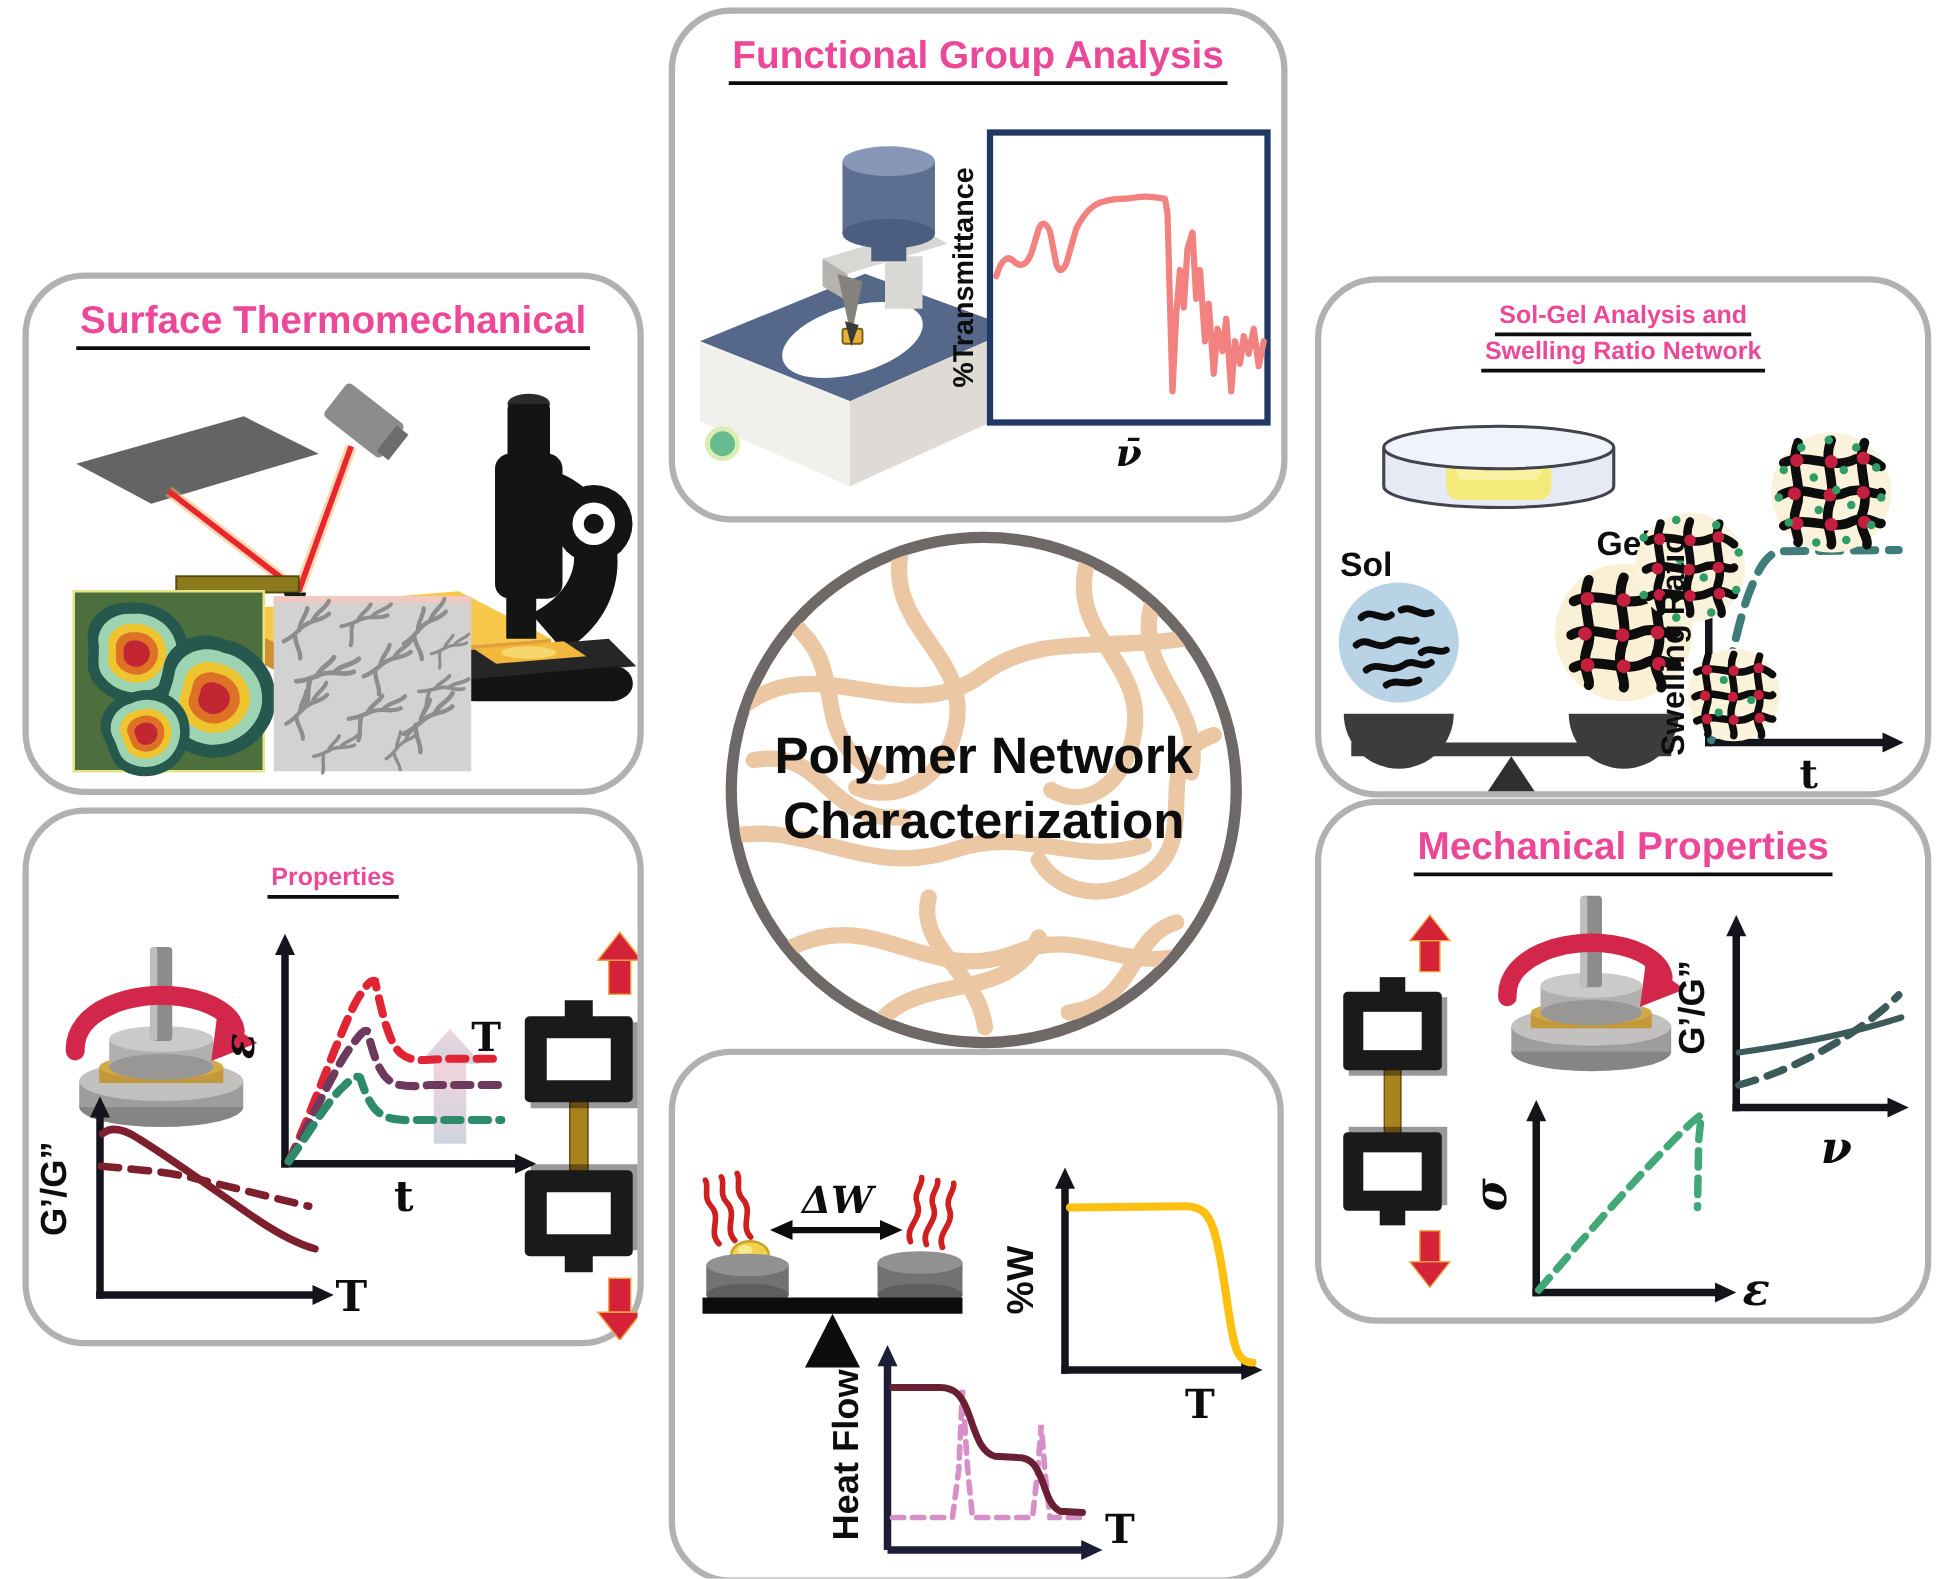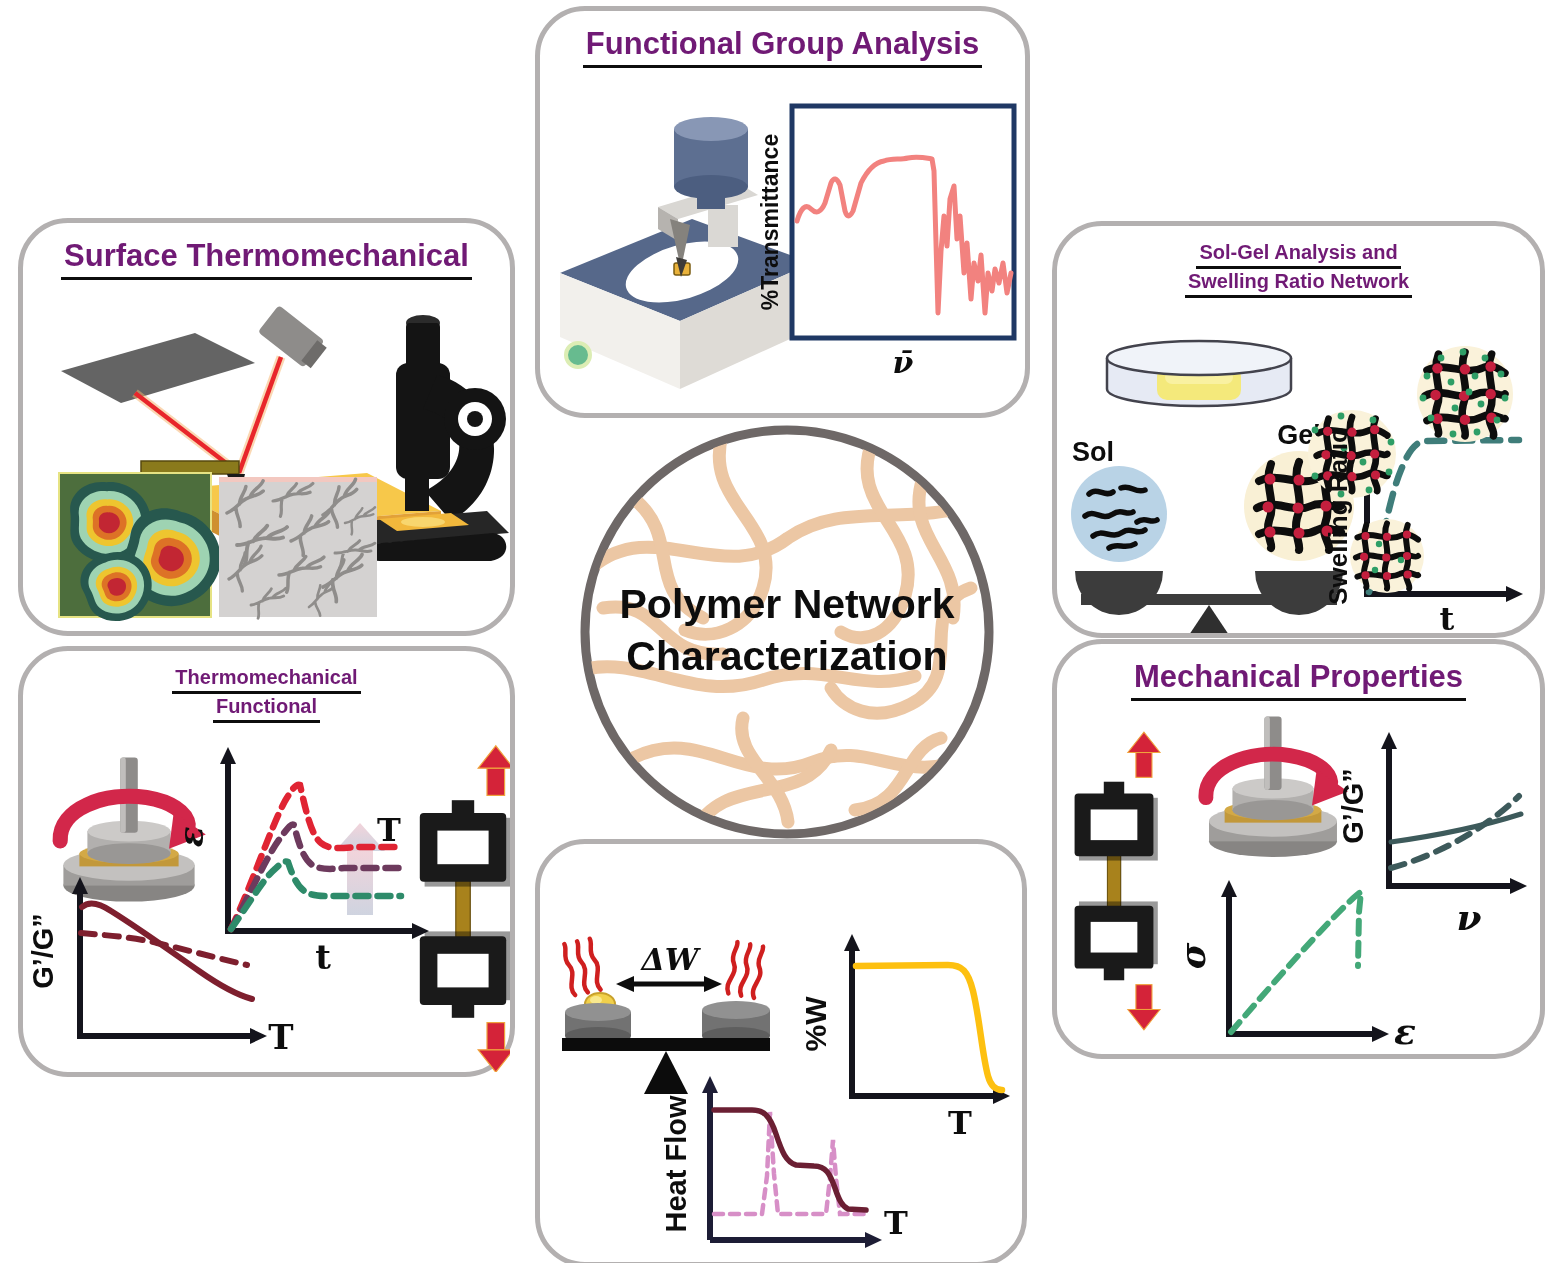--- a/index.html
+++ b/index.html
@@ -1,20 +1,20 @@
 <!DOCTYPE html>
 <html><head>
 <meta charset="utf-8">
 <style>
   html,body{margin:0;padding:0;background:#fff;}
   #canvas{position:relative;width:1550px;height:1263px;background:#fff;
           font-family:"Liberation Sans",sans-serif;overflow:hidden;}
   .panel{position:absolute;background:#fff;border:5px solid #b3b0b0;border-radius:50px;z-index:1;}
   .panel-title{position:absolute;top:14px;left:0;right:0;text-align:center;font-weight:bold;
-               color:#701a75;z-index:3;line-height:1.25;}
+               color:#ec4899;z-index:3;line-height:1.25;}
   .panel-title .tl{display:inline-block;border-bottom:3.5px solid #0d0d0d;padding:0 3px 1px;}
   .fs31{font-size:31px;} .fs30{font-size:20px;}
   svg.art{position:absolute;left:0;top:0;width:100%;height:100%;z-index:2;}
   #center-circle{position:absolute;left:573px;top:418px;width:428px;height:428px;z-index:0;}
   .sans-lbl{font-family:"Liberation Sans",sans-serif;font-weight:bold;fill:#0d0d0d;}
   .serif-lbl{font-family:"DejaVu Serif",serif;font-weight:bold;fill:#0d0d0d;}
   .serif-it{font-family:"DejaVu Serif",serif;font-weight:bold;font-style:italic;fill:#0d0d0d;}
   .axis{stroke:#14141c;stroke-width:6;fill:none;stroke-linecap:square;}
   .axhead{fill:#14141c;}
 </style>
@@ -271,22 +271,22 @@
           </g>
         </g>
         <text transform="translate(290,290) rotate(-90)" text-anchor="middle" class="sans-lbl" font-size="26">Swelling Ratio</text>
         <text x="390" y="404" text-anchor="middle" class="serif-lbl" font-size="32">t</text>
       </g>
     </svg>
   </section>
 
   <section class="panel" style="left:18px;top:646px;width:487px;height:421px;">
     <div class="panel-title fs30">
-      <span class="tl">Thermomechanical</span><br>
-      <span class="tl">Functional</span>
+      <br>
+      <span class="tl">Properties</span>
     </div>
     <svg class="art" viewBox="0 0 487 421">
       <defs>
         <linearGradient id="tgrad" x1="0" y1="0" x2="0" y2="1">
           <stop offset="0" stop-color="#efc9d2"></stop>
             <stop offset="1" stop-color="#c3c9d8"></stop>
         </linearGradient>
         <g id="rheo4">
           <ellipse cx="0" cy="12" rx="82" ry="20" fill="#878583"></ellipse>
           <rect x="-82" y="-14" width="164" height="26" fill="#9f9d9b"></rect>

